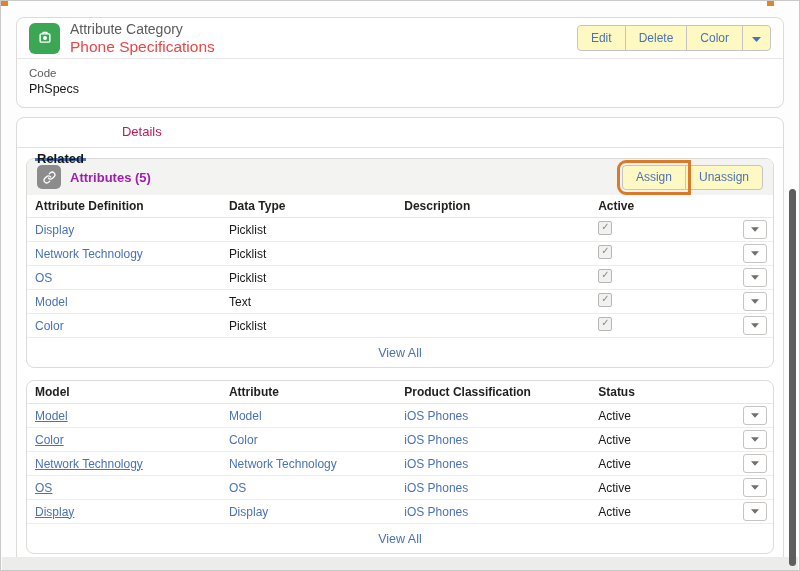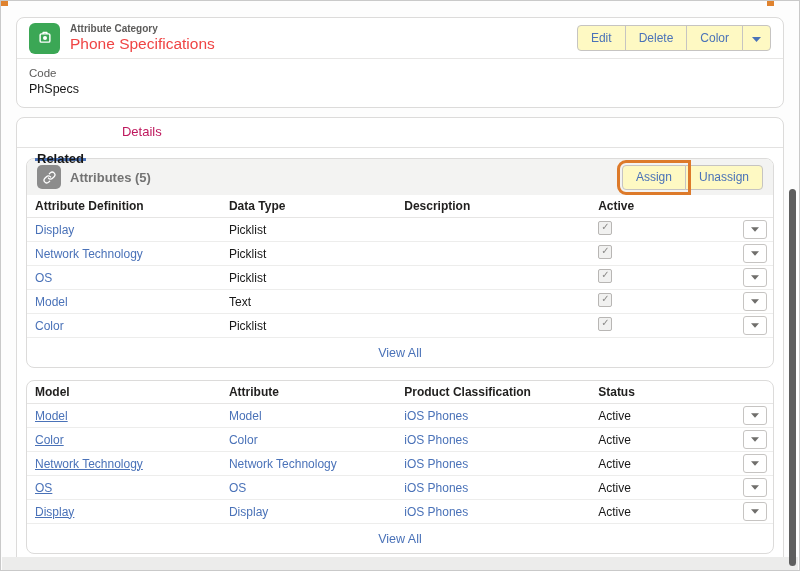--- a/index.html
+++ b/index.html
@@ -24,21 +24,21 @@
   .page { padding:16px 15px 0; }
 
   
   .card { background:#fff; border:1px solid #dcdbda; border-radius:8px; }
   .head-top { display:flex; align-items:center; padding:4px 12px; height:40px; }
   .obj-icon {
     width:31px; height:31px; border-radius:6px;
     display:flex; align-items:center; justify-content:center; flex:0 0 auto;
   }
   .titles { margin-left:10px; line-height:1.15; }
-  .entity-label { font-size:10px; color:#5c5b5a;font-weight:bold; }
+  .entity-label { font-size:14px; color:#5c5b5a; }
   .page-title { font-size:15.5px; font-weight:normal; color:#ef4444; margin-top:1px; }
   .head-actions { margin-left:auto; display:flex; }
   .btn {
     height:26px; padding:0 13px; background:#fef9c3;
     border:1px solid #c6c4c2; color:#4a72b8;
     font-size:12px; font-family:inherit; cursor:pointer;
     margin-left:-1px; display:flex; align-items:center; justify-content:center;
   }
   .btn:first-child { border-radius:4px 0 0 4px; margin-left:0; }
   .btn.last { border-radius:0 4px 4px 0; padding:0 9px; }
@@ -56,21 +56,21 @@
   .tab-body { padding:10px 9px 10px; }
 
   
   .rl-card { border:1px solid #dcdbda; border-radius:8px; overflow:visible; background:#fff; margin-bottom:12px; }
   .rl-card:last-child { margin-bottom:0; }
   .rl-header {
     background:#f3f3f2; display:flex; align-items:center;
     padding:5px 10px; height:36px; border-radius:7px 7px 0 0;
   }
   .rl-icon { width:24px; height:24px; border-radius:5px; display:flex; align-items:center; justify-content:center; flex:0 0 auto; }
-  .rl-title { margin-left:9px; font-size:13px; font-weight:bold; color:#737373; }
+  .rl-title { margin-left:9px; font-size:13px; font-weight:bold; color:#a21caf; }
   .rl-actions { margin-left:auto; display:flex; }
   .rl-actions .btn { height:25px; }
   .assign-highlight { outline:3px solid #dd7a2a; outline-offset:2px; position:relative; z-index:2; border-radius:4px 0 0 4px; }
 
   table.rl-table { width:100%; border-collapse:collapse; table-layout:fixed; }
   .rl-table th {
     text-align:left; font-size:12px; font-weight:bold; color:#201f1e;
     padding:4px 8px; height:19px; border-bottom:1px solid #e6e5e4;
   }
   .rl-table td {

